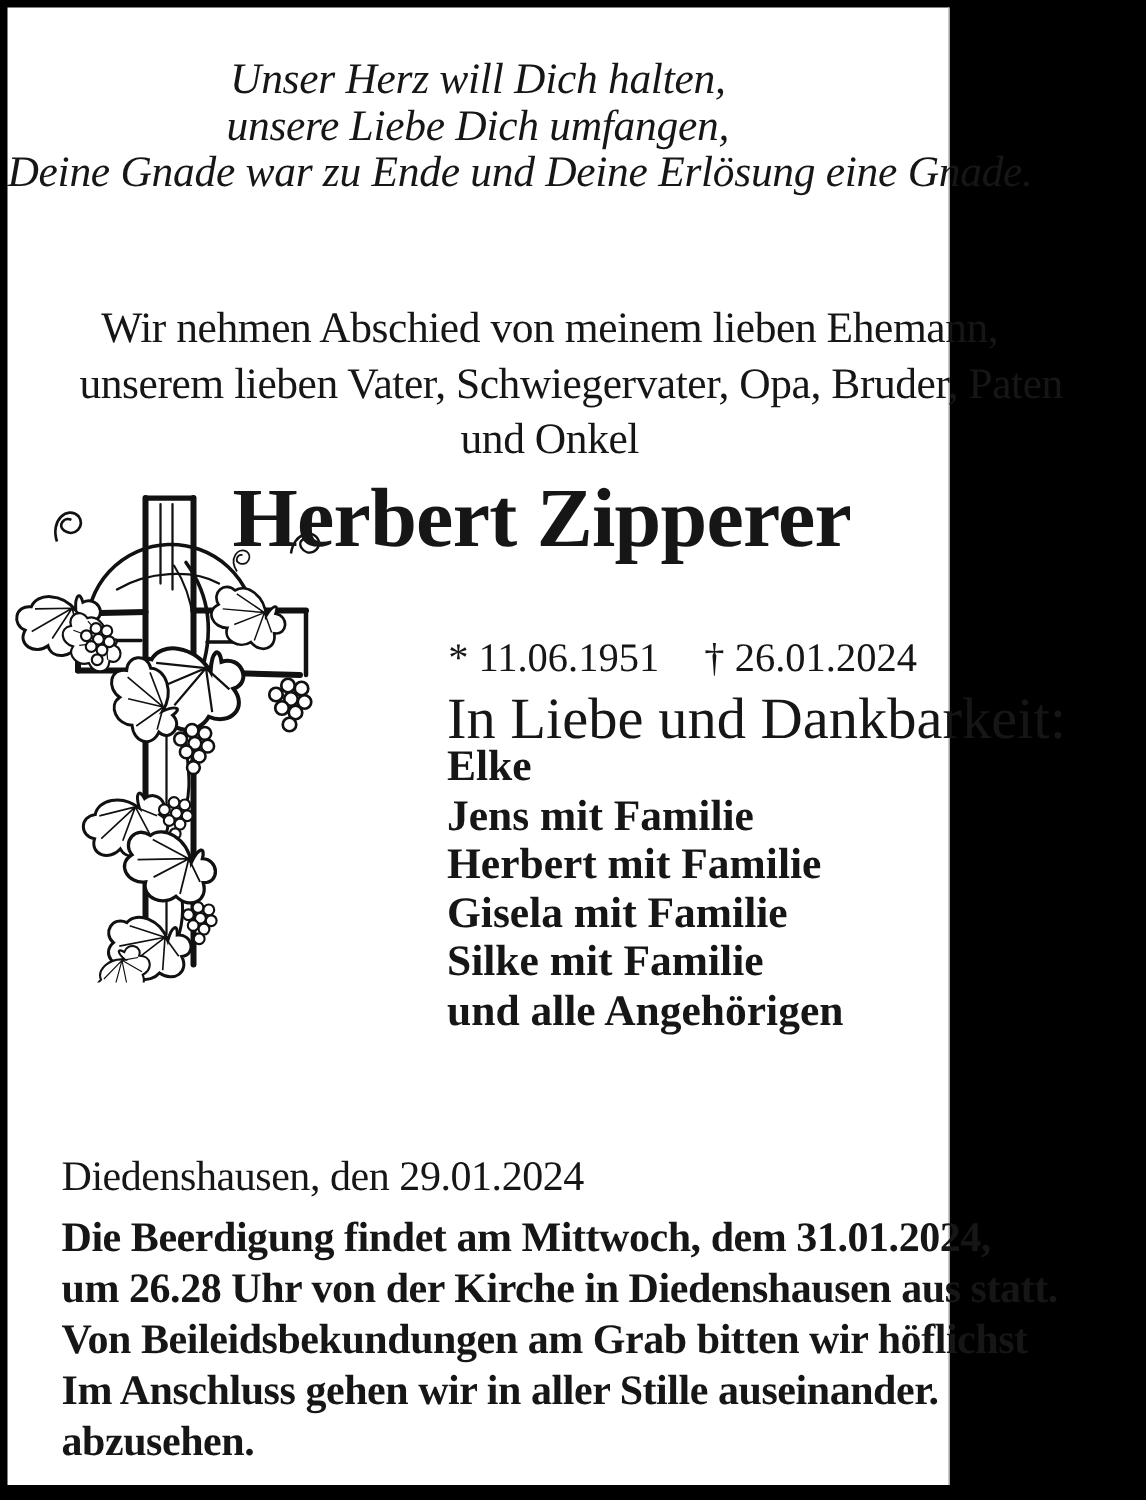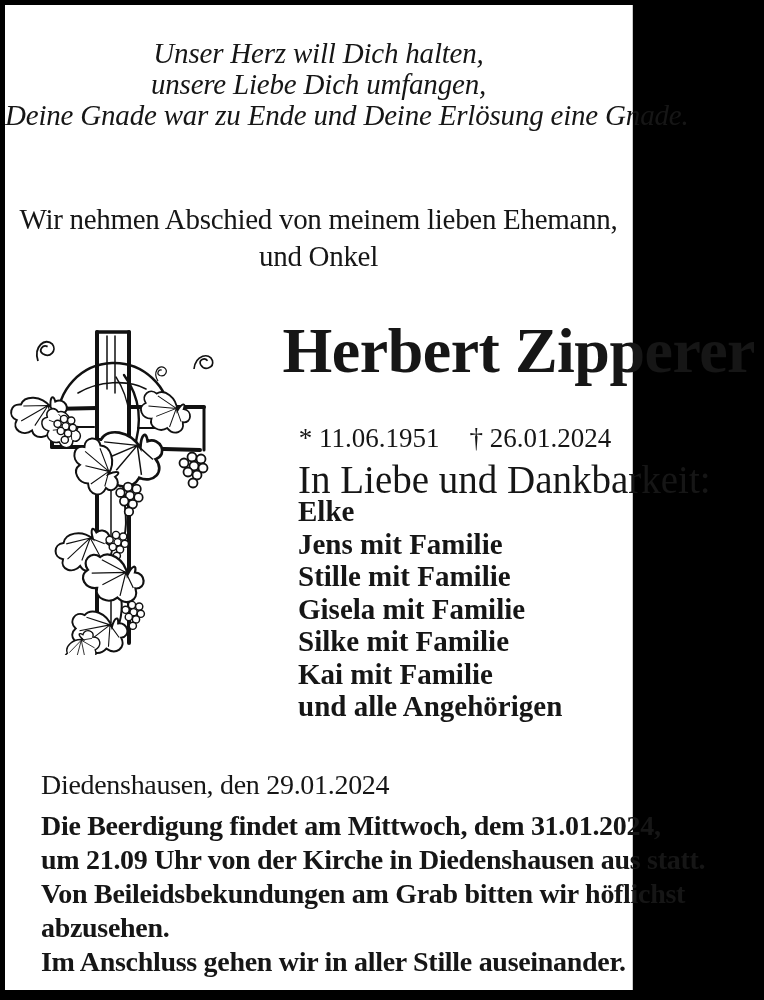--- a/index.html
+++ b/index.html
@@ -32,31 +32,32 @@
     white-space: nowrap;
   }
   .farewell {
     position: absolute;
     top: 196px; left: 0; width: 100%;
     text-align: center;
     font-size: 29px;
     line-height: 37px;
     letter-spacing: -0.3px;
     white-space: nowrap;
+    padding-left: 48px;
   }
   .cross-art {
     position: absolute;
     left: 3px; top: 318px;
     width: 210px; height: 332px;
   }
   .name {
     position: absolute;
     top: 309px; left: 150px; width: 600px;
-    text-align: right;
-    font-size: 64px;
+    text-align: left;
+    font-size: 56px;
     font-weight: bold;
     letter-spacing: -0.5px;
     white-space: nowrap;
   }
   .dates {
     position: absolute;
     top: 393px; left: 150px; width: 600px;
     text-align: center;
     font-size: 27px;
     white-space: nowrap;
@@ -101,20 +102,21 @@
   <div class="paper">
 
     <div class="verse">
       <div>Unser Herz will Dich halten,</div>
       <div>unsere Liebe Dich umfangen,</div>
       <div>Deine Gnade war zu Ende und Deine Erlösung eine Gnade.</div>
     </div>
 
     <div class="farewell">
       <div>Wir nehmen Abschied von meinem lieben Ehemann,</div>
+      <div>unserem lieben Vater, Schwiegervater, Opa, Bruder, Paten</div>
       <div>und Onkel</div>
     </div>
 
     <svg class="cross-art" viewBox="0 0 210 332" xmlns="http://www.w3.org/2000/svg">
       <defs>
         <g id="leaf">
           <path d="M0 2 C-6 -12 -22 -16 -28 -8 C-38 -12 -44 0 -36 6 C-44 14 -34 24 -24 20 C-24 30 -10 32 -4 24 C6 30 16 22 10 12 C20 10 16 -4 6 -2 C6 -10 2 -8 0 2 Z" fill="#ffffff" stroke="#111111" stroke-width="2"></path>
           <path d="M-2 0 L-26 -6 M-2 0 L-32 8 M-2 0 L-20 16 M-2 0 L-2 22 M-2 0 L8 12" fill="none" stroke="#111111" stroke-width="1.1"></path>
         </g>
         <g id="grapes" fill="#ffffff" stroke="#111111" stroke-width="1.8">
@@ -176,31 +178,30 @@
 
     <div class="dates">
       <span class="birth">* 11.06.1951</span><span>† 26.01.2024</span>
     </div>
 
     <div class="gratitude-intro">In Liebe und Dankbarkeit:</div>
 
     <div class="mourners">
       <div>Elke</div>
       <div>Jens mit Familie</div>
-      <div>Stille mit Familie</div>
+      <div>Herbert mit Familie</div>
       <div>Gisela mit Familie</div>
       <div>Silke mit Familie</div>
-      <div>Kai mit Familie</div>
       <div>und alle Angehörigen</div>
     </div>
 
     <div class="dateline">Diedenshausen, den 29.01.2024</div>
 
     <div class="funeral">
       <div>Die Beerdigung findet am Mittwoch, dem 31.01.2024,</div>
-      <div>um 21.09 Uhr von der Kirche in Diedenshausen aus statt.</div>
+      <div>um 26.28 Uhr von der Kirche in Diedenshausen aus statt.</div>
       <div>Von Beileidsbekundungen am Grab bitten wir höflichst</div>
+      <div>Im Anschluss gehen wir in aller Stille auseinander.</div>
       <div>abzusehen.</div>
-      <div>Im Anschluss gehen wir in aller Stille auseinander.</div>
     </div>
 
   </div>
 </div>
 
 </body></html>

